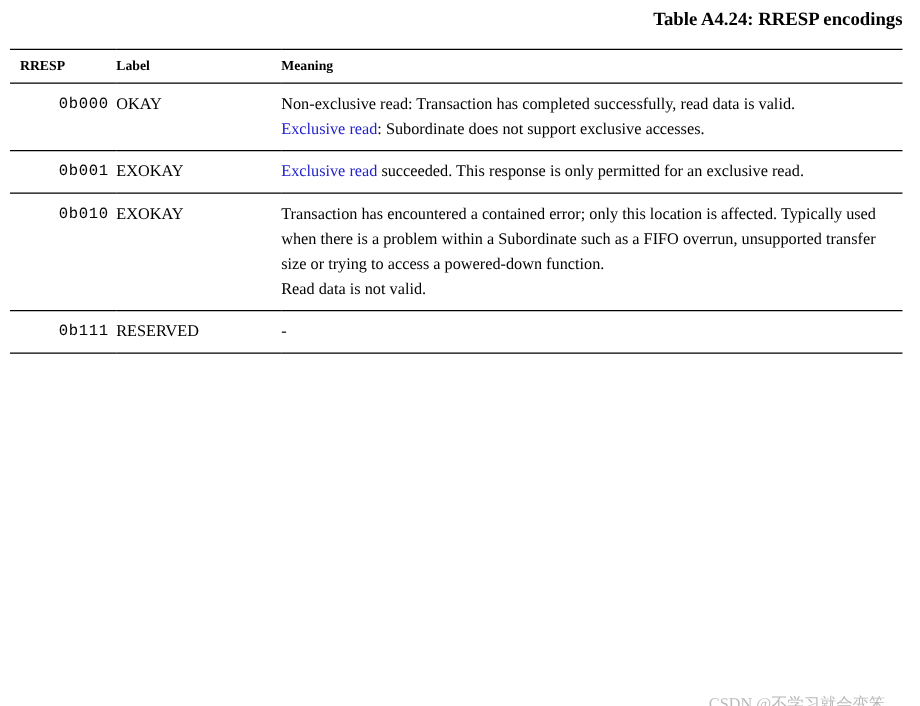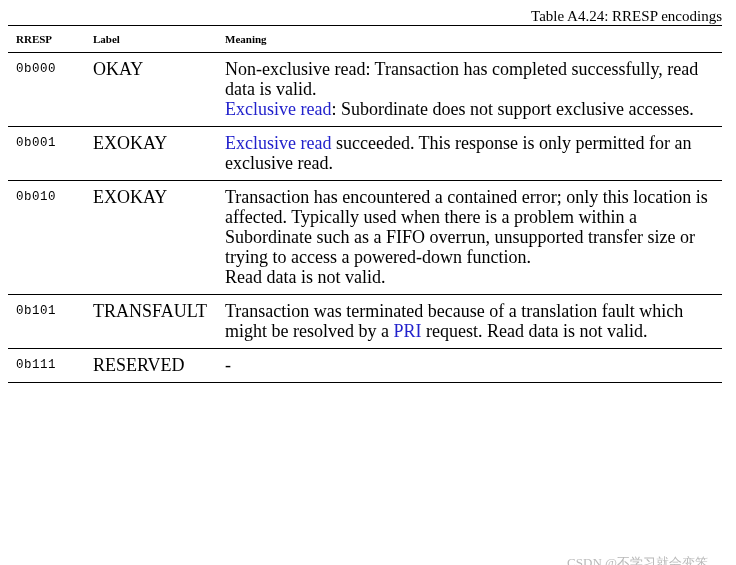--- a/index.html
+++ b/index.html
@@ -8,50 +8,52 @@
     background: #ffffff;
     font-family: "Liberation Serif", serif;
     color: #000;
   }
   body { position: relative; overflow: hidden; }
   .page { padding-top: 8px; }
   .doc-title {
     width: 714px;
     margin-left: 8px;
     text-align: right;
-    font-weight: normal;
+    font-weight: bold;
     font-size: 15px;
+    margin-bottom: 14px;
   }
   table.enc {
     width: 714px;
     margin-left: 8px;
     border-collapse: collapse;
     table-layout: fixed;
     border-top: 1.5px solid #000;
   }
   th {
     text-align: left;
     font-size: 11px;
     font-weight: bold;
     padding: 7px 4px 7px 0;
     border-bottom: 1px solid #000;
     vertical-align: top;
   }
   td {
     vertical-align: top;
-    font-size: 18px;
+    font-size: 13px;
     line-height: 20px;
     padding: 6px 6px 7px 0;
     border-bottom: 1px solid #000;
   }
   .c-rresp { padding-left: 8px; }
   td.c-rresp {
     font-family: "Liberation Mono", monospace;
     font-size: 12.5px;
     letter-spacing: 0.5px;
+    text-align: right;
   }
   .mline { min-height: 20px; }
   .link {
     color: var(--link-color, #2222cc);
     cursor: pointer;
   }
   .watermark {
     position: absolute;
     right: 28px;
     top: 554px;
@@ -104,27 +106,20 @@
         <td class="c-rresp">0b010</td>
         <td>EXOKAY</td>
         <td>
           <div class="mline"><span>Transaction has encountered a contained error; only this location is affected. Typically used when there is a problem within a Subordinate such as a FIFO overrun, unsupported transfer size or trying to access a powered-down function.</span></div>
           <div class="mline"><span>Read data is not valid.</span></div>
         </td>
       </tr>
 
 
 
-      <tr>
-        <td class="c-rresp">0b101</td>
-        <td>TRANSFAULT</td>
-        <td>
-          <div class="mline"><span>Transaction was terminated because of a translation fault which might be resolved by a </span><span class="link">PRI</span><span> request. Read data is not valid.</span></div>
-        </td>
-      </tr>
 
 
       <tr>
         <td class="c-rresp">0b111</td>
         <td>RESERVED</td>
         <td>
           <div class="mline"><span>-</span></div>
         </td>
       </tr>
 

